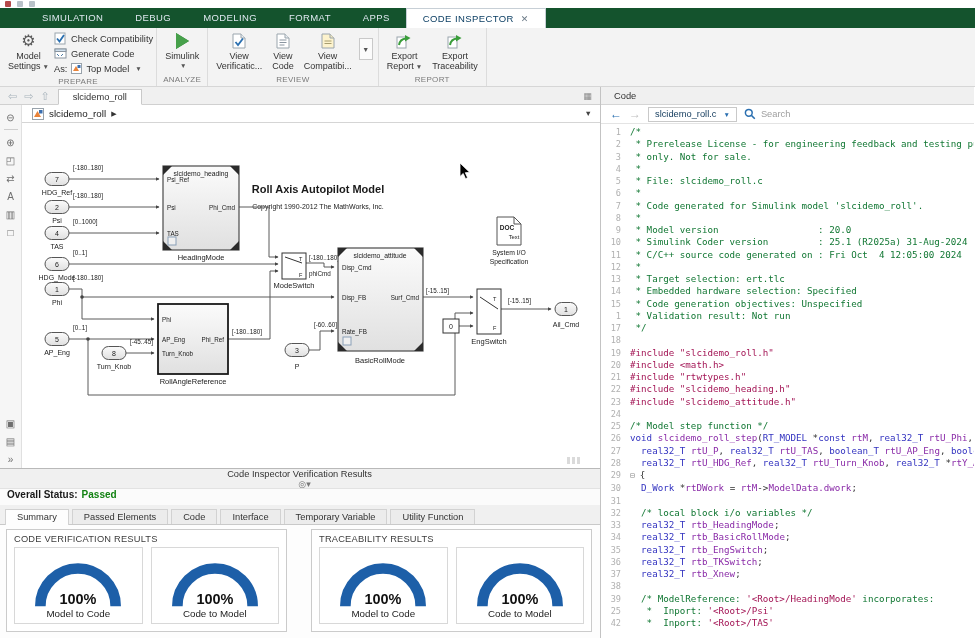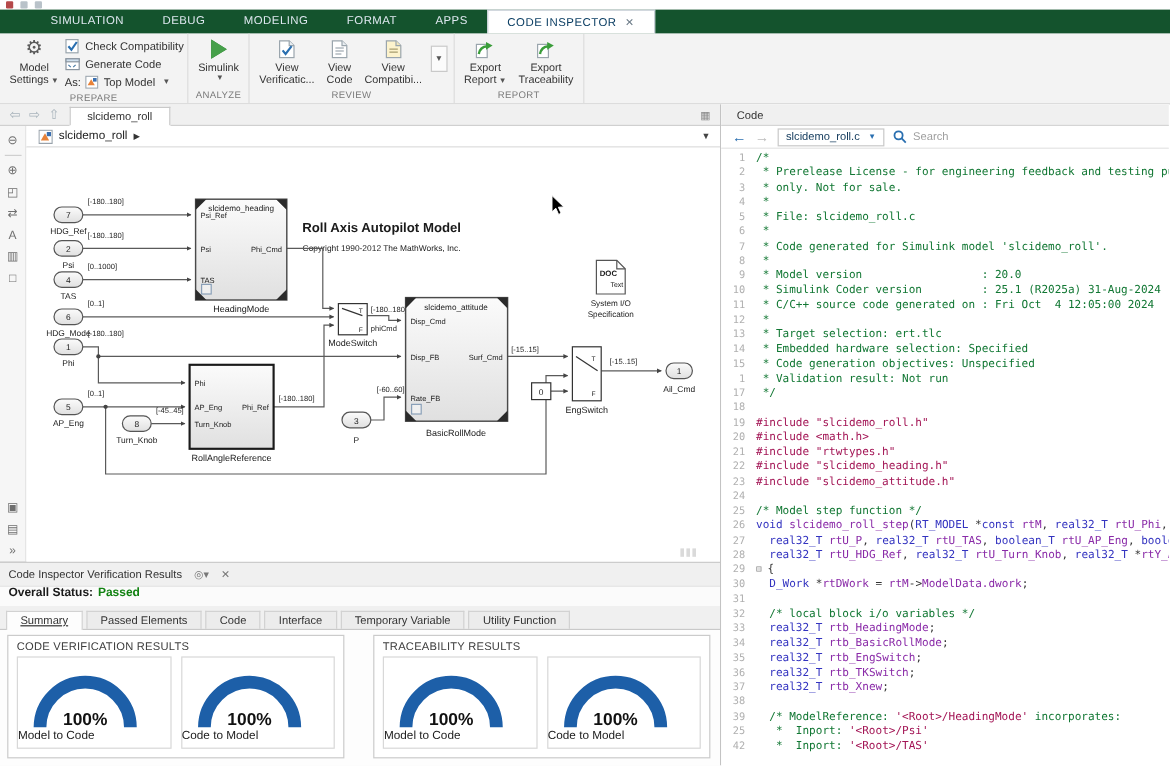--- a/index.html
+++ b/index.html
@@ -64,37 +64,37 @@
   svg.diagram { position:absolute; left:0; top:0; }
   svg.diagram text { font-family:"Liberation Sans", sans-serif; fill:#1a1a1a; }
   .wire { stroke:#5a5a5a; stroke-width:1; fill:none; }
   .blocklabel { font-size:7.5px; }
   .porttext { font-size:6.3px; fill:#222; }
   .annot { font-size:6.3px; fill:#333; }
 
   
   .results { height:170px; background:#f0f0f0; border-top:1px solid #b9b9b9; display:flex; flex-direction:column; }
   .res-header { height:19px; display:flex; align-items:center; font-size:9.3px; color:#333; padding:0 8px 0 7px;
-                background:#f0f0f0; }
+                background:#f0f0f0;flex-direction:column; }
   .res-header .hic { margin-left:10px; color:#777; font-size:9px; }
   .res-header .hic:first-of-type { margin-left:auto; }
   .res-status { height:17px; background:#fbfbfb; border-top:1px solid #e2e2e2; display:flex; 
                 gap:4px; padding-left:7px; font-size:10px; font-weight:bold; color:#1a1a1a; }
   .res-status .passed { color:#128212; }
   .res-tabs { height:19px; display:flex; align-items:flex-end; padding-left:5px; gap:3px; background:#f0f0f0; }
   .res-tab { font-size:9.3px; color:#333; background:#ececec; border:1px solid #d2d2d2; border-bottom:none;
              padding:2px 11px 3px; margin-bottom:-1px; }
-  .res-tab.active { background:#fdfdfd; position:relative; z-index:2;text-decoration:underline; }
+  .res-tab.active { background:#fdfdfd; position:relative; z-index:2; }
   .res-content { flex:1; background:#fdfdfd; border-top:1px solid #c9c9c9; display:flex; gap:24px;
                  padding:4px 8px 6px 6px; }
   .res-group { width:287px; border:1px solid #cbcbcb; background:#fff; display:flex; flex-direction:column; }
   .rg-title { font-size:9.3px; color:#3c3c3c; padding:4px 7px 3px; letter-spacing:.2px; }
   .rg-cards { flex:1; display:flex; gap:8px; padding:0 7px 7px; }
   .gauge-card { flex:1; border:1px solid #d8d8d8; background:#fff; display:flex; flex-direction:column;
-                justify-content:flex-end; padding-bottom:4px; }
+                align-items:center; justify-content:flex-end; padding-bottom:4px; }
   .gauge-card svg { display:block; }
   .glabel { font-size:9.8px; color:#222; margin-top:-2px; }
 
   
   .code-title { height:18px; background:#f0f0f0; border-bottom:1px solid #d5d5d5; font-size:9.3px; color:#333;
                 display:flex; align-items:center; padding-left:13px; }
   .code-nav { height:19px; border-bottom:1px solid #e4e4e4; display:flex; align-items:center; gap:7px;
               padding:0 9px; background:#fff; }
   .cn-back { color:#2a6fb0; font-size:12px; font-weight:bold; }
   .cn-fwd { color:#bdbdbd; font-size:12px; font-weight:bold; }

